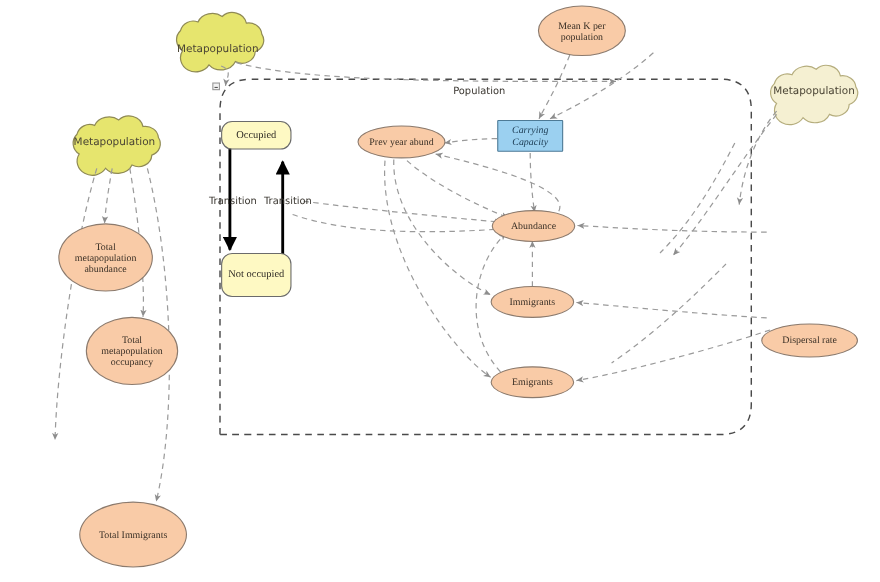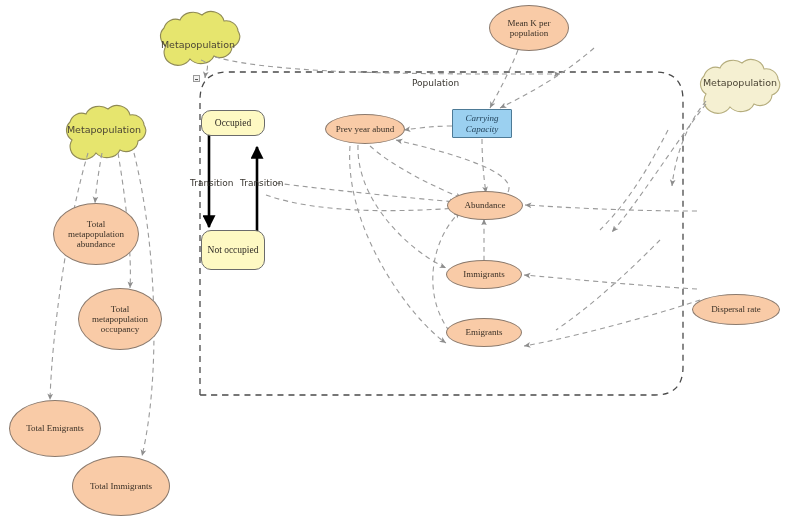--- a/index.html
+++ b/index.html
@@ -230,24 +230,23 @@
 
   <div class="node ellipse" style="left:489px; top:5px; width:80px; height:46px;">Mean K per
 population</div>
   <div class="node ellipse" style="left:692px; top:294px; width:88px; height:31px;">Dispersal rate</div>
 
   <div class="node rect-blue" style="left:452px; top:109px; width:60px; height:29px;">Carrying
 Capacity</div>
   <div class="node ellipse" style="left:325px; top:114px; width:80px; height:30px;">Prev year abund</div>
   <div class="node ellipse" style="left:447px; top:191px; width:76px; height:29px;">Abundance</div>
   <div class="node ellipse" style="left:446px; top:260px; width:76px; height:29px;">Immigrants</div>
-  <div class="node ellipse" style="left:446px; top:318px; width:76px; height:29px;">Emigrants</div>
+  <div class="node ellipse" style="left:446px; top:333px; width:76px; height:29px;">Emigrants</div>
 
   <div class="node ellipse" style="left:53px; top:203px; width:86px; height:62px;">Total
 metapopulation
 abundance</div>
   <div class="node ellipse" style="left:78px; top:288px; width:84px; height:62px;">Total
 metapopulation
 occupancy</div>
-  <div class="node ellipse" style="left:9px; top:400px; width:92px; height:57px;">Total Emigrants</div>
   <div class="node ellipse" style="left:72px; top:456px; width:98px; height:60px;">Total Immigrants</div>
 
 </div>
 
 </body></html>

